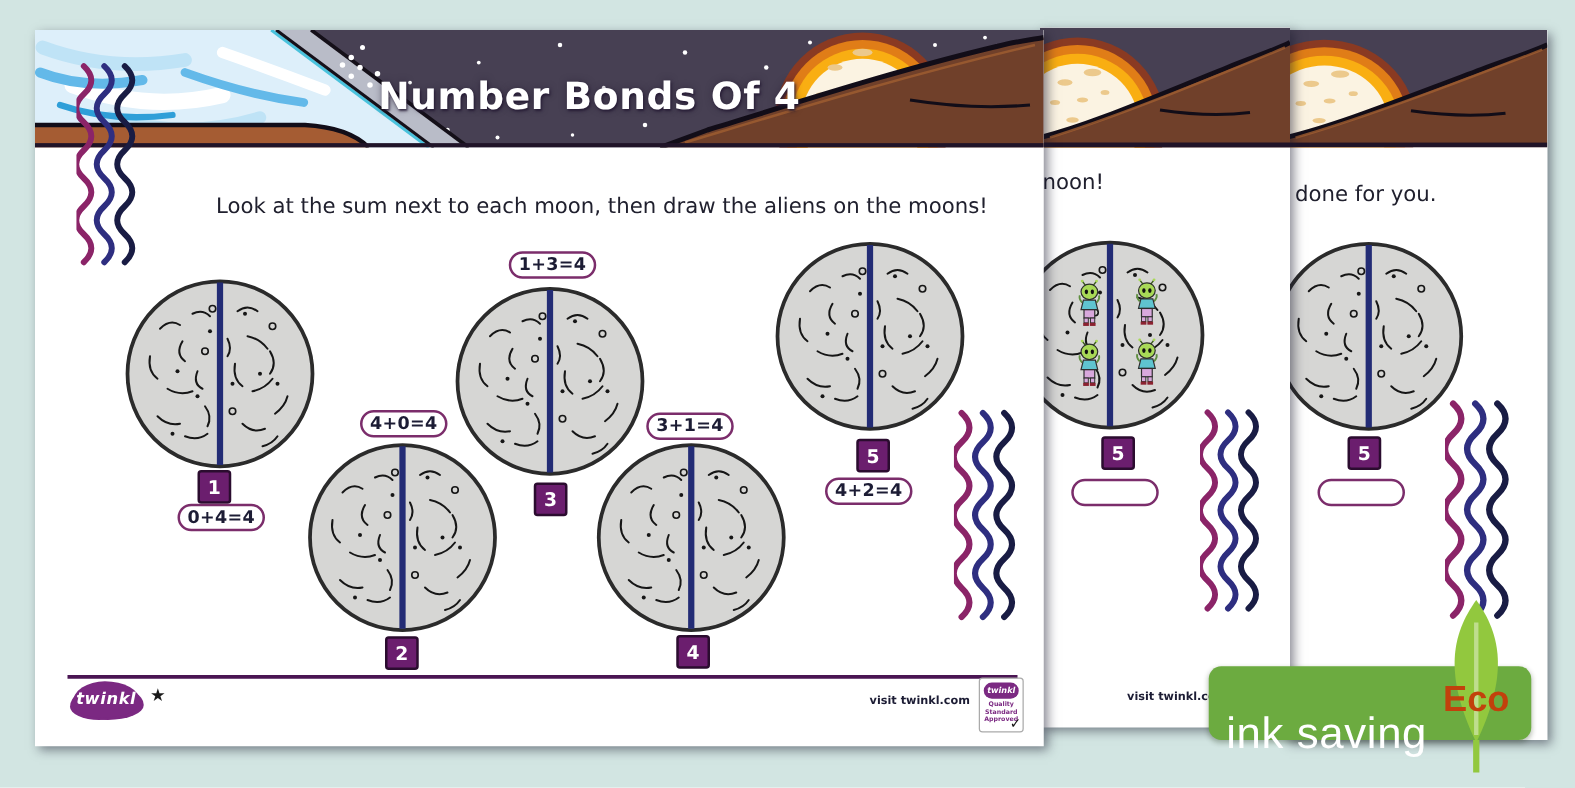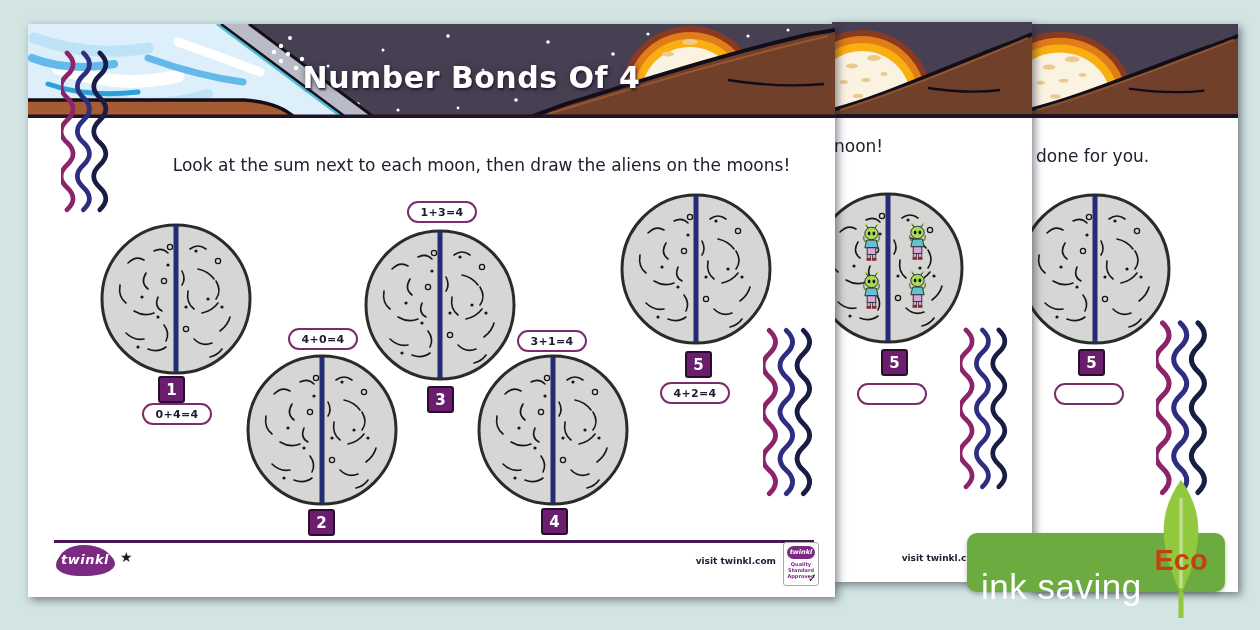--- a/index.html
+++ b/index.html
@@ -23,21 +23,21 @@
     text-shadow:1px 2px 2px rgba(35,25,50,.85),0 0 6px rgba(35,25,50,.5);}
   .instruction{position:absolute;left:120px;right:20px;top:112px;text-align:center;
     font-size:17px;color:#20202e;margin-top:19px;}
   .frag{position:absolute;font-size:17px;color:#20202e;white-space:nowrap;}
   .moon-group{position:absolute;width:156px;height:156px;}
   .num-badge{position:absolute;width:27px;height:27px;background:var(--badge-fill);
     border:2.5px solid var(--badge-border);border-radius:3px;color:#fff;font-weight:bold;
     font-size:15px;display:flex;align-items:center;justify-content:center;z-index:4;}
   .sum-pill{position:absolute;width:70px;height:22px;background:#fff;border:2px solid var(--pill-border);
     border-radius:11px;display:flex;align-items:center;justify-content:center;
-    font-size:11px;font-weight:bold;color:var(--text-dark);letter-spacing:.3px;z-index:4;text-align:right;}
+    font-size:14px;font-weight:bold;color:var(--text-dark);letter-spacing:.3px;z-index:4;text-align:right;}
   .waves{position:absolute;z-index:5;}
   .wave-1{stroke:var(--wave1);} .wave-2{stroke:var(--wave2);} .wave-3{stroke:var(--wave3);}
   .footer-line{position:absolute;left:26px;width:760px;top:516px;height:2.5px;background:var(--footer-line);}
   .twinkl-logo{position:absolute;left:30px;top:521px;width:54px;height:29px;background:var(--brand-purple);
     border-radius:48% 52% 55% 45%/60% 55% 45% 40%;display:flex;align-items:center;justify-content:center;
     color:#fff;font-weight:bold;font-style:italic;font-size:13px;letter-spacing:.5px;
     box-shadow:-3px 3px 0 -1px var(--brand-purple),4px 3px 0 -1px var(--brand-purple);}
   .footer-star{position:absolute;left:92px;top:525px;font-size:14px;color:#1a1a1a;}
   .footer-star::before{content:"★";}
   .visit{position:absolute;font-size:9px;font-weight:bold;color:var(--text-dark);white-space:nowrap;}

